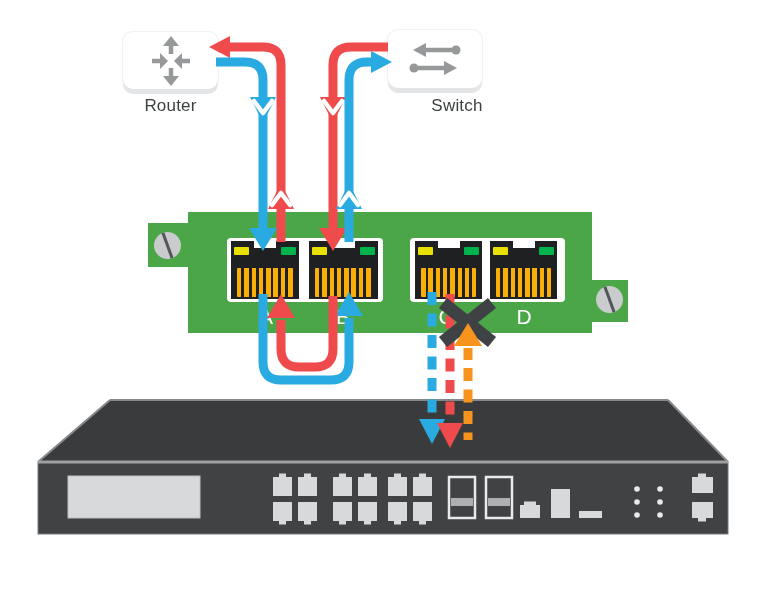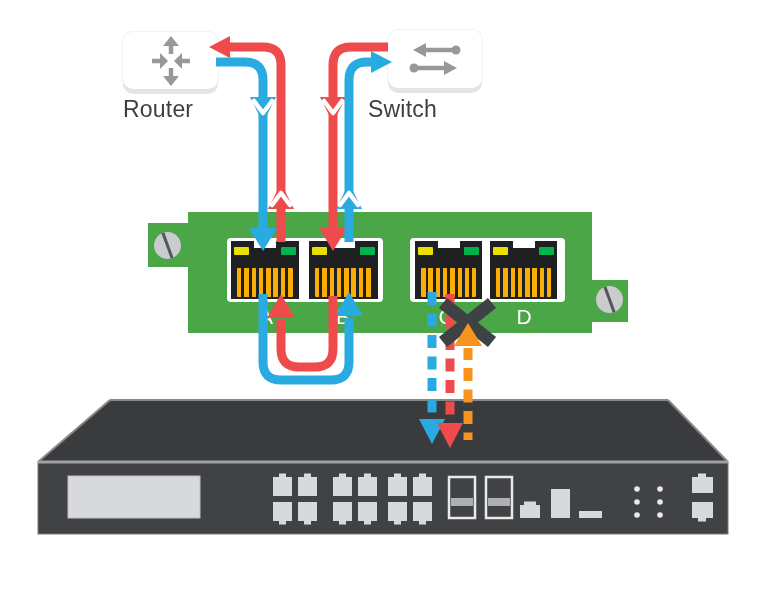--- a/index.html
+++ b/index.html
@@ -5,23 +5,23 @@
   html,body{margin:0;padding:0;background:#fff}
   .stage{position:relative;width:778px;height:591px;background:#fff;overflow:hidden;
          font-family:"Liberation Sans",sans-serif}
   .layer{position:absolute;left:0;top:0;width:778px;height:591px;pointer-events:none}
 
   
   .node{position:absolute;background:#fff;border-radius:10px;box-shadow:0 5px 0 #E4E5E7,0 0 0 1px #F1F2F3;
         display:flex;align-items:center;justify-content:center}
   .node-router{left:123px;top:32px;width:95px;height:57px}
   .node-switch{left:388px;top:30px;width:94px;height:58px}
-  .node-label{position:absolute;text-align:left;color:var(--label_dark);font-size:23px;letter-spacing:.2px}
+  .node-label{position:absolute;text-align:center;color:var(--label_dark);font-size:17px;letter-spacing:.2px}
   .lbl-router{left:123px;top:96px;width:95px}
-  .lbl-switch{left:368px;top:96px;width:94px}
+  .lbl-switch{left:410px;top:96px;width:94px}
 
   
   .pcb-main{position:absolute;left:188px;top:212px;width:404px;height:121px;background:var(--pcb_green)}
   .pcb-tab{position:absolute;background:var(--pcb_green)}
   .tab-left{left:148px;top:223px;width:44px;height:44px}
   .tab-right{left:588px;top:280px;width:40px;height:42px}
   .screw{position:absolute;width:27px;height:27px;border-radius:50%;background:#C9CBCC;overflow:hidden}
   .screw-left{left:6px;top:9px}
   .screw-right{left:8px;top:6px}
   .screw::after{content:"";position:absolute;left:12px;top:-3px;width:3px;height:33px;background:#54575A;

